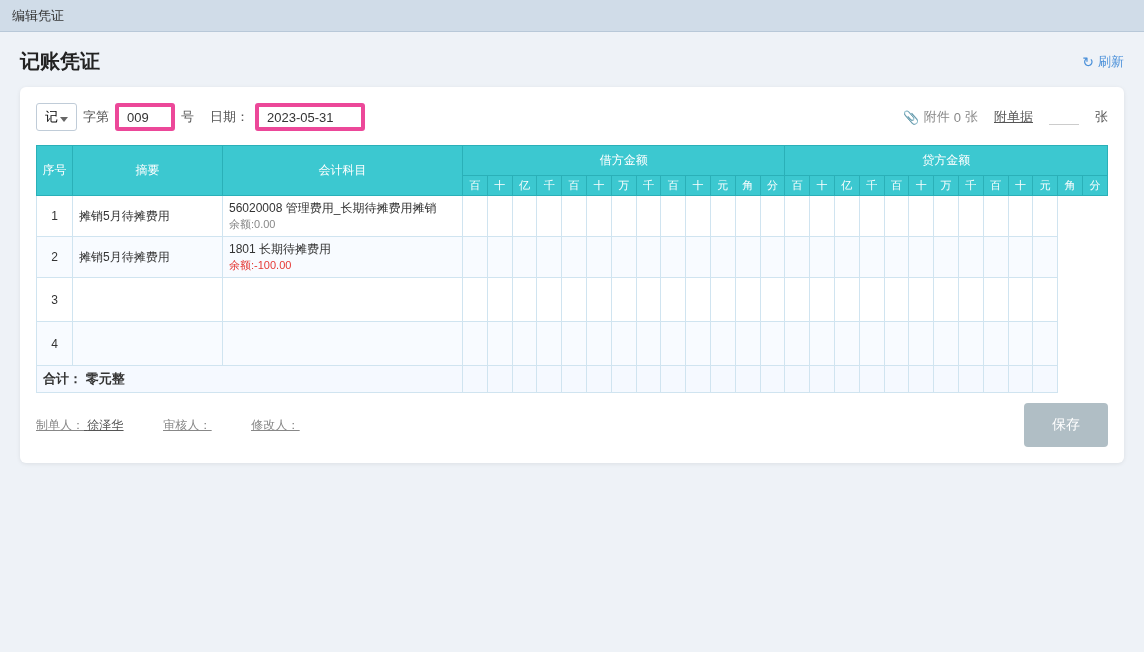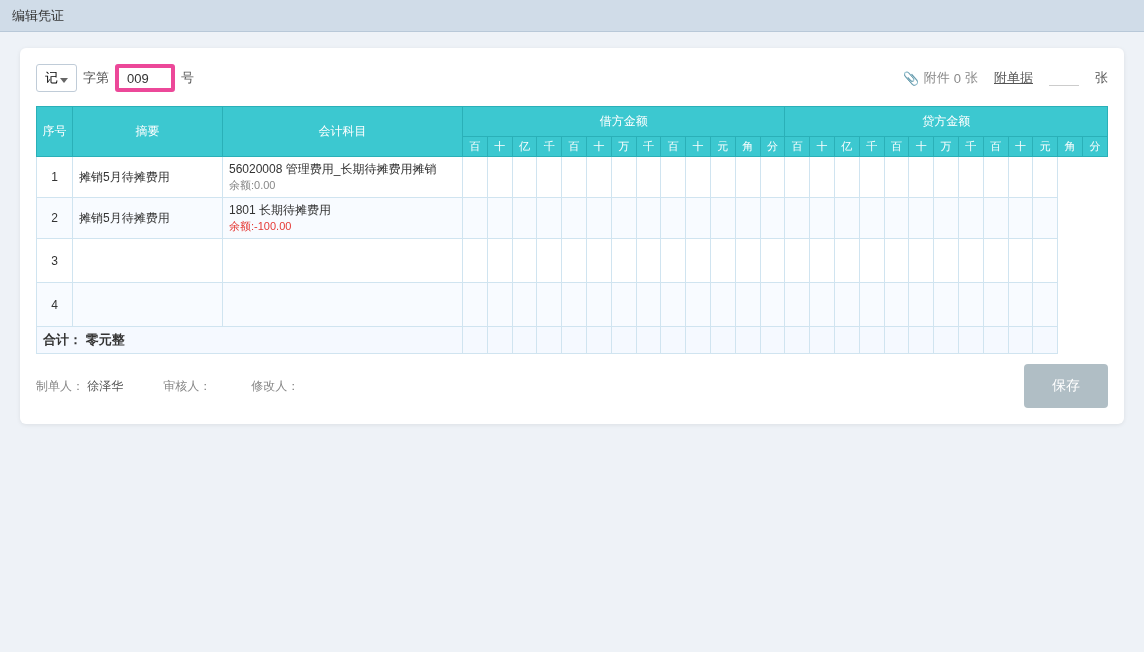--- a/index.html
+++ b/index.html
@@ -160,21 +160,21 @@
       font-size: 13px;
     }
     .footer-row {
       display: flex;
       align-items: center;
       gap: 40px;
       margin-top: 10px;
       color: #888;
       font-size: 12px;
     }
-    .footer-row span { color: #555; }
+    .footer-row span { color: #555; text-decoration: underline; }
     .save-btn {
       margin-left: auto;
       background: #b0bec5;
       color: #fff;
       border: none;
       border-radius: 4px;
       padding: 13px 28px;
       font-size: 14px;
       cursor: pointer;
     }
@@ -185,32 +185,43 @@
     }
   </style>
 </head>
 <body>
 
 <div class="title-bar">
   <span>编辑凭证</span>
 </div>
 
 <div class="main-area">
+  <div class="page-header">
+    <h1 class="page-title">记账凭证</h1>
+    <button class="refresh-btn">
+      <span style="font-size:14px;">↻</span>
+      <span>刷新</span>
+    </button>
+  </div>
 
   <div class="card">
 
     <div class="form-row">
       <div class="form-group">
         <button class="voucher-type-btn">
           <span>记</span>
           <span><span class="arrow-down"></span></span>
         </button>
         <span class="label">字第</span>
         <input class="input-box" type="text" value="009" style="width: 60px;">
         <span class="label">号</span>
+      </div>
+      <div class="form-group">
+        <span class="label">日期：</span>
+        <input class="input-box" type="text" value="2023-05-31" style="width: 110px;">
       </div>
       <div class="attachment-area">
         <span class="attach-link">
           <span style="font-size:13px; color:#999;">📎</span>
           <span>附件</span>
           <span>0</span>
           <span>张</span>
         </span>
         <span style="color:#555; cursor:pointer;text-decoration:underline;">附单据</span>
         <input class="zhang-input" type="text" value="" style="">

